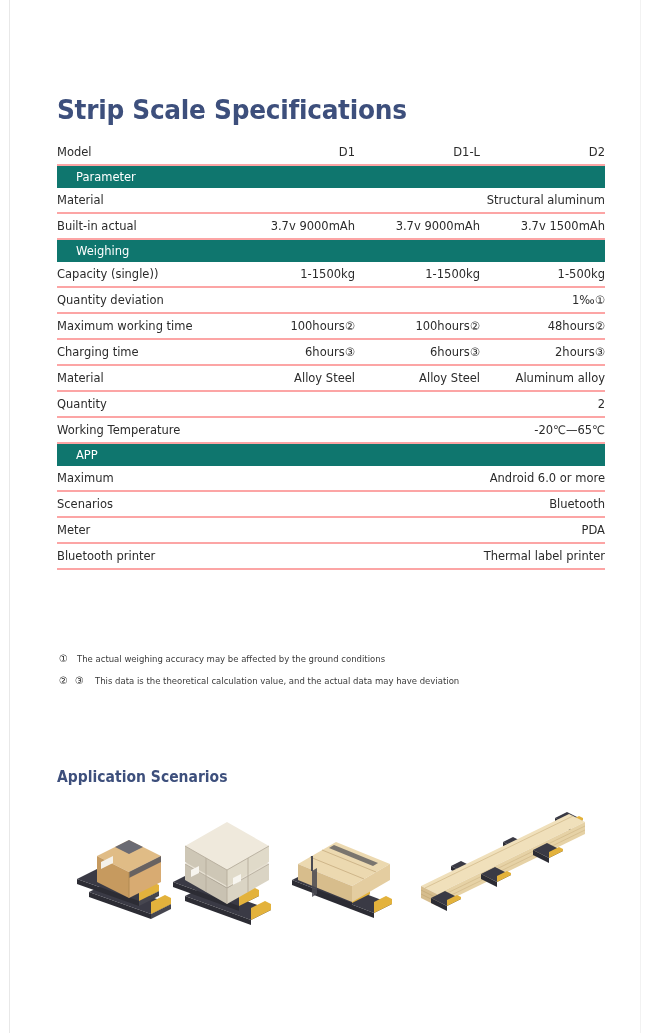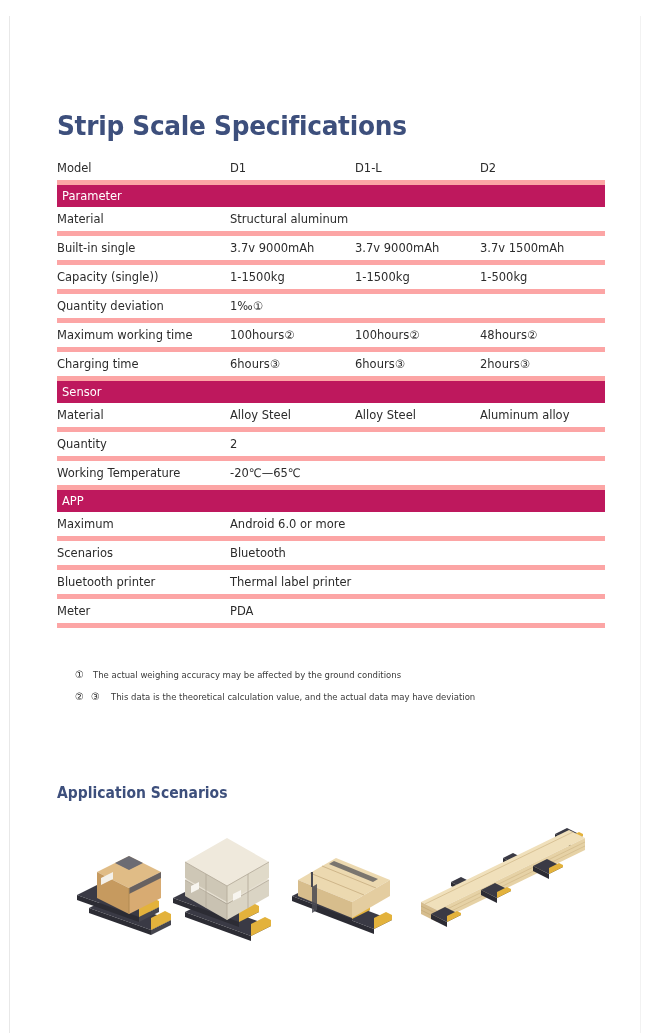--- a/index.html
+++ b/index.html
@@ -9,21 +9,21 @@
   }
   body {
     width: 650px;
     height: 1033px;
     font-family: "DejaVu Sans", sans-serif;
     position: relative;
     overflow: hidden;
   }
   .page {
     position: absolute;
-    left: 0; top: 16px;
+    left: 0; top: 0;
     width: 650px;
     height: 760px;
     background: #ffffff;
     box-sizing: border-box;
   }
   
   .gutter-left {
     position: absolute;
     left: 0; top: 0;
     width: 9px; height: 1033px;
@@ -76,54 +76,54 @@
   table.spec col.c-d1l   { width: 125px; }
   table.spec col.c-d2    { width: 125px; }
 
   table.spec td {
     padding: 0;
     height: 24px;
     vertical-align: middle;
     line-height: 24px;
   }
   tr.data-row td {
-    border-bottom: 5px solid #fca5a5;
+    border-bottom: 2px solid #fca5a5;
   }
   td.label {
     text-align: left;
     padding-left: 1px;
   }
   td.val {
-    text-align: left;
+    text-align: right;
   }
   td.merged {
-    text-align: left;
+    text-align: right;
     margin-top: 20px;
   }
   tr.section td.section-cell {
-    background: #be185d;
+    background: #0f766e;
     color: #ffffff;
     text-align: left;
-    padding-left: 5px;
+    padding-left: 19px;
     height: 22px;
     line-height: 22px;
     font-size: 11.5px;
     border-bottom: none;
   }
 
   .notes {
     position: absolute;
     top: 648px;
     left: 2px;
     width: 546px;
     font-size: 8.5px;
     color: #3a3a3a;
     line-height: 22px;
   }
-  .note-line { display: block; white-space: nowrap; margin-left: 16px; }
+  .note-line { display: block; white-space: nowrap; }
   .note-mark {
     display: inline-block;
     width: 14px;
     font-size: 10px;
     color: #2b2b2b;
   }
   .note-mark2 {
     display: inline-block;
     width: 16px;
     font-size: 10px;
@@ -183,24 +183,27 @@
             <td class="val">D2</td>
           </tr>
           <tr class="section">
             <td class="section-cell" colspan="4">Parameter</td>
           </tr>
           <tr class="data-row">
             <td class="label">Material</td>
             <td class="merged" colspan="3">Structural aluminum</td>
           </tr>
           <tr class="data-row">
-            <td class="label">Built-in single</td>
+            <td class="label">Built-in actual</td>
             <td class="val">3.7v  9000mAh</td>
             <td class="val">3.7v  9000mAh</td>
             <td class="val">3.7v  1500mAh</td>
+          </tr>
+          <tr class="section">
+            <td class="section-cell" colspan="4">Weighing</td>
           </tr>
           <tr class="data-row">
             <td class="label">Capacity (single))</td>
             <td class="val">1-1500kg</td>
             <td class="val">1-1500kg</td>
             <td class="val">1-500kg</td>
           </tr>
           <tr class="data-row">
             <td class="label">Quantity deviation</td>
             <td class="merged" colspan="3">1‰①</td>
@@ -210,23 +213,20 @@
             <td class="val">100hours②</td>
             <td class="val">100hours②</td>
             <td class="val">48hours②</td>
           </tr>
           <tr class="data-row">
             <td class="label">Charging time</td>
             <td class="val">6hours③</td>
             <td class="val">6hours③</td>
             <td class="val">2hours③</td>
           </tr>
-          <tr class="section">
-            <td class="section-cell" colspan="4">Sensor</td>
-          </tr>
           <tr class="data-row">
             <td class="label">Material</td>
             <td class="val">Alloy Steel</td>
             <td class="val">Alloy Steel</td>
             <td class="val">Aluminum alloy</td>
           </tr>
           <tr class="data-row">
             <td class="label">Quantity</td>
             <td class="merged" colspan="3">2</td>
           </tr>
@@ -239,26 +239,26 @@
           </tr>
           <tr class="data-row">
             <td class="label">Maximum</td>
             <td class="merged" colspan="3">Android 6.0 or more</td>
           </tr>
           <tr class="data-row">
             <td class="label">Scenarios</td>
             <td class="merged" colspan="3">Bluetooth</td>
           </tr>
           <tr class="data-row">
+            <td class="label">Meter</td>
+            <td class="merged" colspan="3">PDA</td>
+          </tr>
+          <tr class="data-row">
             <td class="label">Bluetooth printer</td>
             <td class="merged" colspan="3">Thermal label printer</td>
-          </tr>
-          <tr class="data-row">
-            <td class="label">Meter</td>
-            <td class="merged" colspan="3">PDA</td>
           </tr>
         </tbody>
     </table>
 
     <div class="notes">
         <span class="note-line"><span class="note-mark">①</span><span class="note-text">The actual weighing accuracy may be affected by the ground conditions</span></span>
         <span class="note-line"><span class="note-mark2">②</span><span class="note-mark2">③</span><span class="note-text">This data is the theoretical calculation value, and the actual data may have deviation</span></span>
       </div>
 
     <h2 class="subtitle">Application Scenarios</h2>

